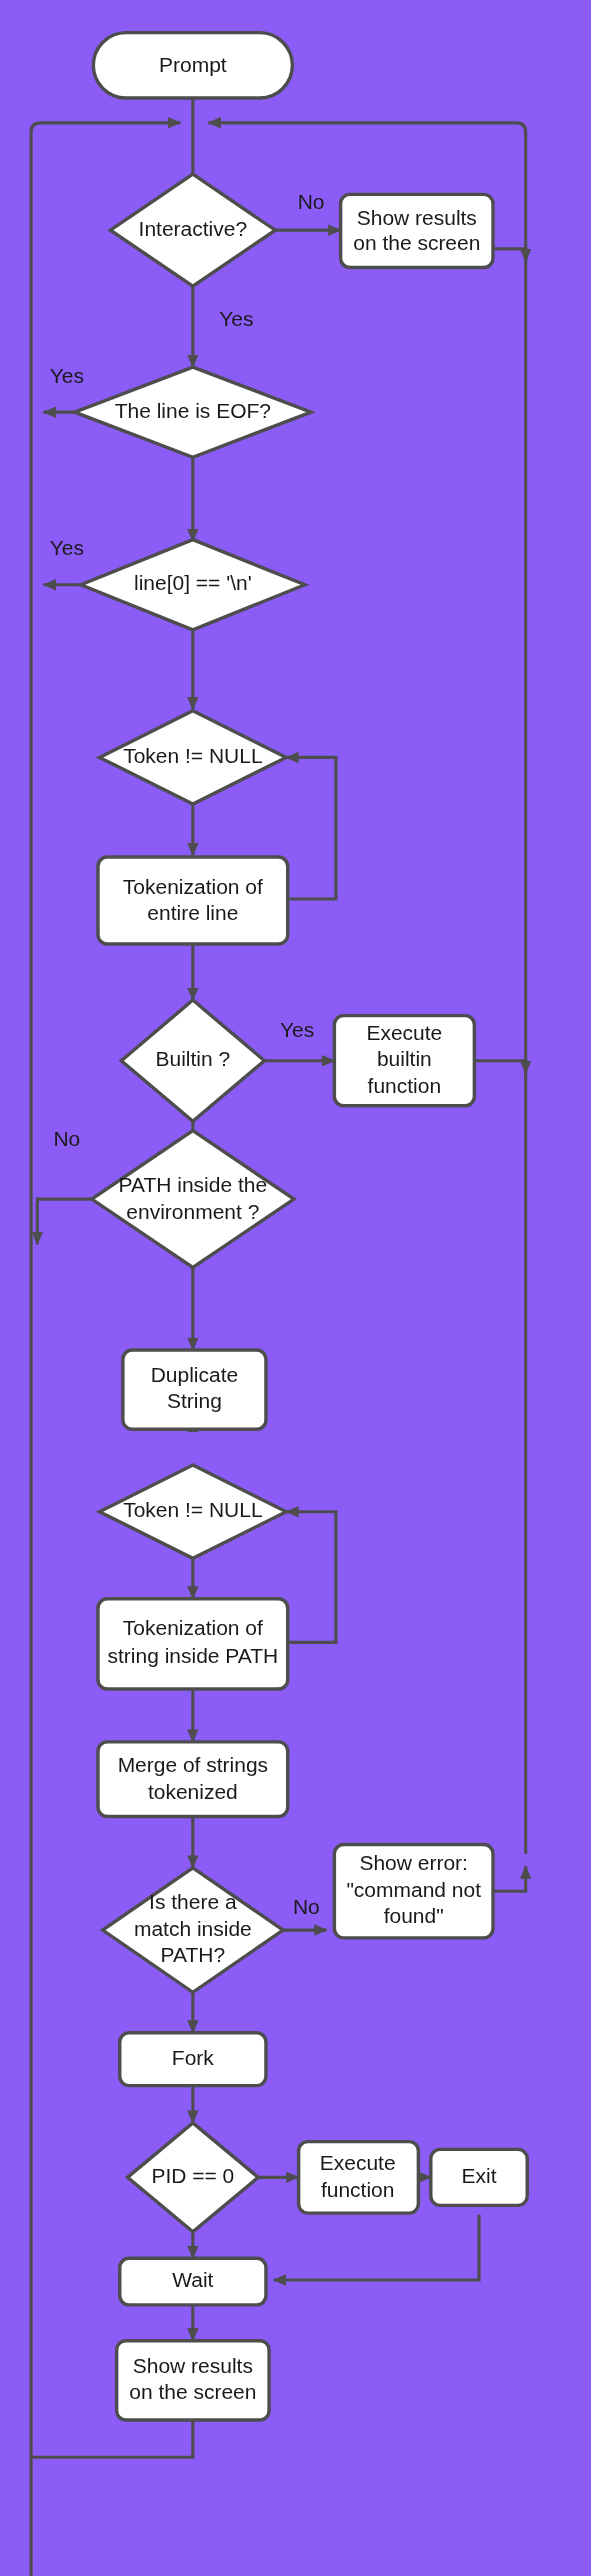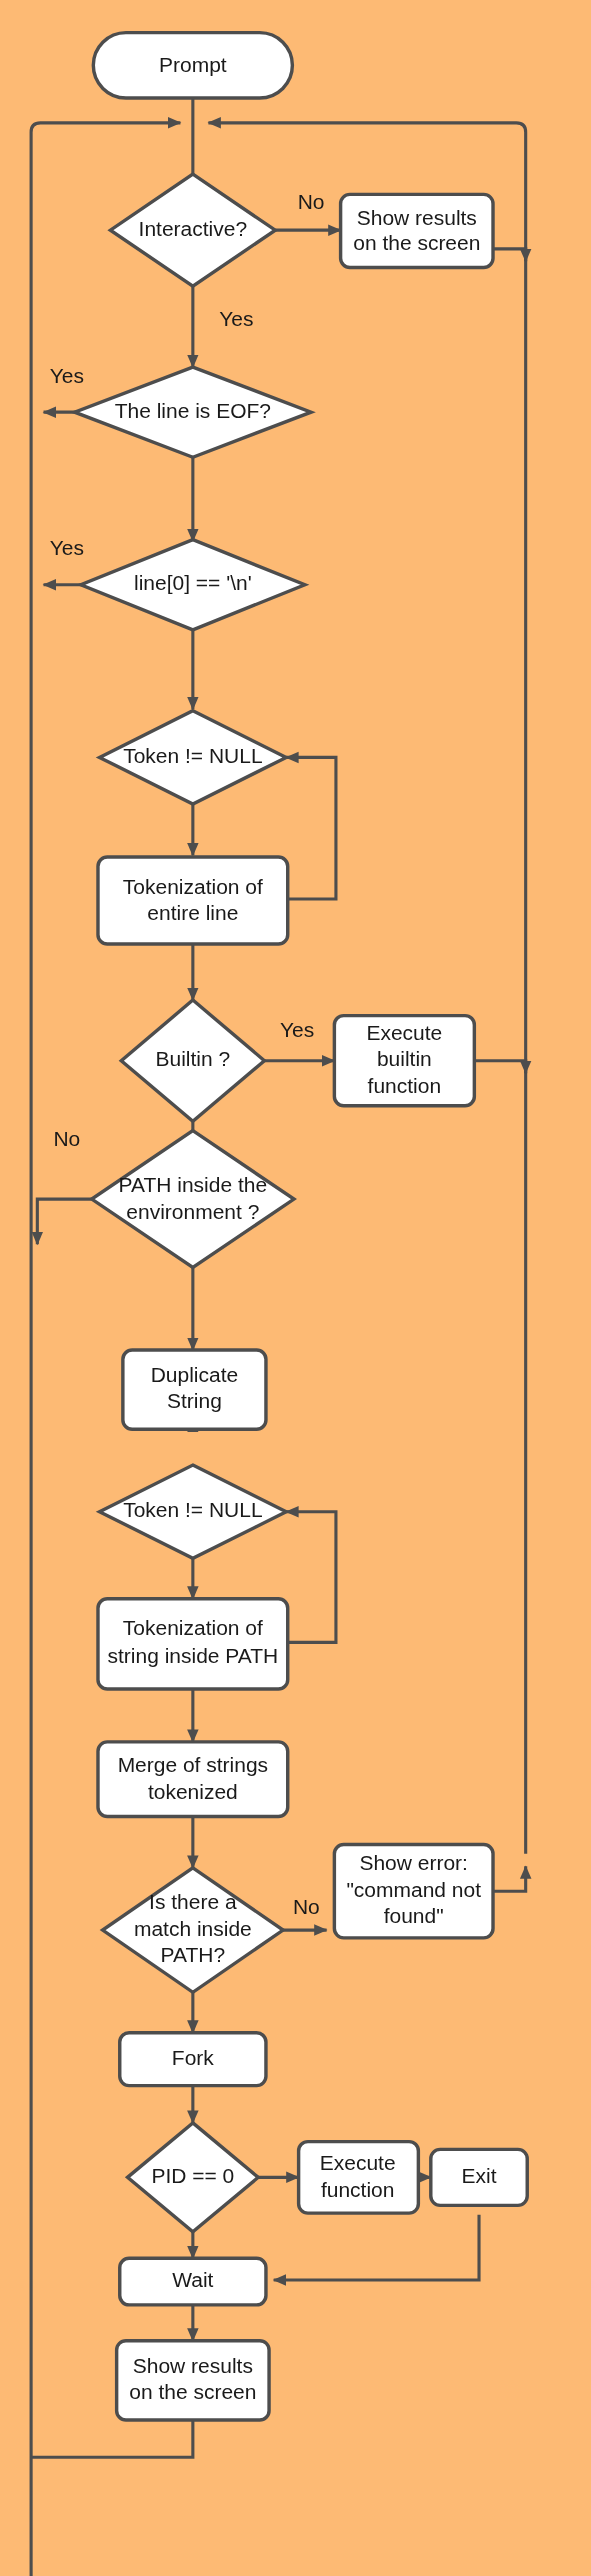--- a/index.html
+++ b/index.html
@@ -1,17 +1,17 @@
 <!DOCTYPE html>
 <html style="font-size:14.6px"><head>
 <meta charset="utf-8">
 <style>
   html,body{margin:0;padding:0;background:#ffffff;}
   body{font-family:"Liberation Sans",sans-serif;}
-  #stage{position:relative;width:591px;height:2576px;background:#fdba74;overflow:hidden;}
+  #stage{position:relative;width:591px;height:2576px;background:#8b5cf6;overflow:hidden;}
   svg{display:block;}
   .node-shape{fill:#ffffff;stroke:#4d4d4d;stroke-width:2.2;}
   .edge{fill:none;stroke:#4d4d4d;stroke-width:2;}
   .node-text{font-family:"Liberation Sans",sans-serif;font-size:13.5px;fill:#1a1a1a;text-anchor:middle;dominant-baseline:middle;}
   .edge-label{font-family:"Liberation Sans",sans-serif;font-size:13.5px;fill:#1a1a1a;text-anchor:middle;dominant-baseline:middle;}
 </style>
 </head>
 <body>
 
 <div id="stage">

